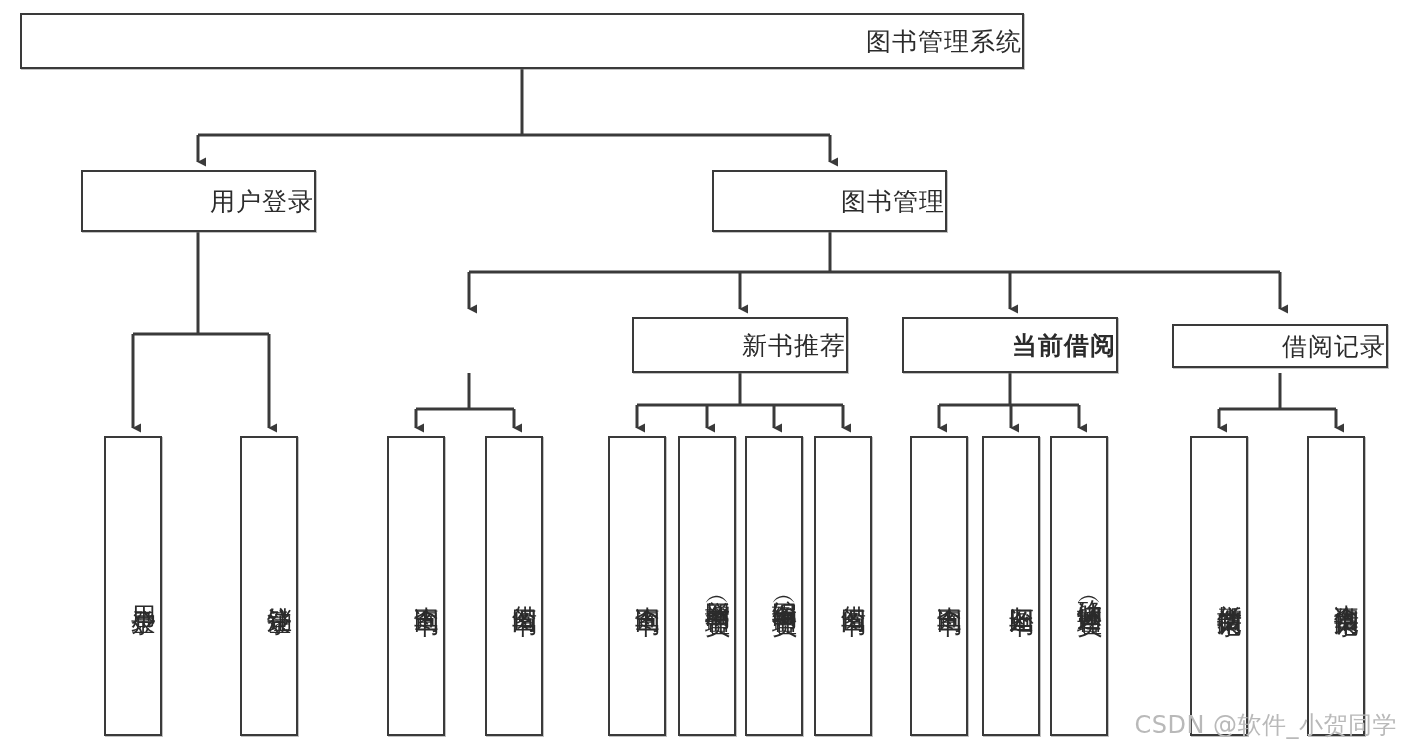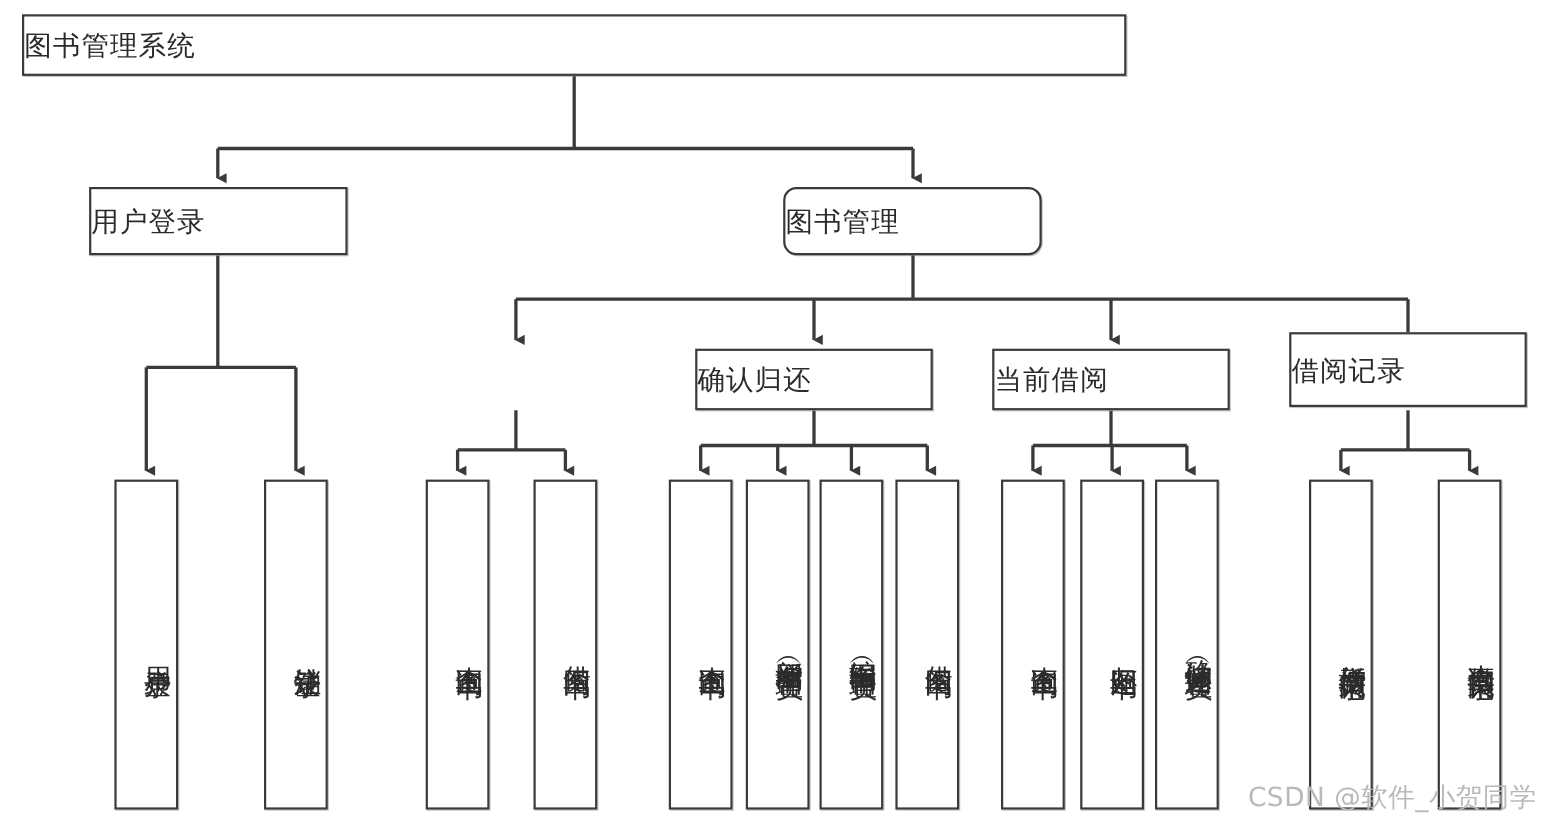--- a/index.html
+++ b/index.html
@@ -26,21 +26,21 @@
     height: 747px;
     pointer-events: none;
   }
   .node {
     position: absolute;
     box-sizing: border-box;
     border: 2.5px solid #3a3a3a;
     background: #ffffff;
     display: flex;
     align-items: center;
-    justify-content: flex-start;
+    justify-content: flex-end;
     color: #2b2b2b;
     box-shadow: 1px 1px 0 rgba(120,120,120,0.45);
   }
   .node-h {
     font-size: 25px;
     letter-spacing: 1px;
     line-height: 1;
     white-space: nowrap;
   }
   .node-root {
@@ -129,31 +129,31 @@
     </g>
   </svg>
 
   <div class="node node-root" style="left:20px; top:13px; width:1004px; height:56px;">
     <span>图书管理系统</span>
   </div>
 
   <div class="node node-h" style="left:81px; top:170px; width:235px; height:62px;">
     <span>用户登录</span>
   </div>
-  <div class="node node-h" style="left:712px; top:170px; width:235px; height:62px;border-radius:12px;">
+  <div class="node node-h" style="left:712px; top:170px; width:235px; height:62px;">
     <span>图书管理</span>
   </div>
 
   <div class="node node-h" style="left:632px; top:317px; width:216px; height:56px;">
-    <span>确认归还</span>
-  </div>
-  <div class="node node-h" style="left:902px; top:317px; width:216px; height:56px;">
+    <span>新书推荐</span>
+  </div>
+  <div class="node node-h" style="left:902px; top:317px; width:216px; height:56px;font-weight:bold;">
     <span>当前借阅</span>
   </div>
-  <div class="node node-h" style="left:1172px; top:302px; width:216px; height:68px;">
+  <div class="node node-h" style="left:1172px; top:324px; width:216px; height:44px;">
     <span>借阅记录</span>
   </div>
 
   <div class="node node-v" style="left:104px; top:436px; width:58px; height:300px;">
     <span>用户登录</span>
   </div>
   <div class="node node-v" style="left:240px; top:436px; width:58px; height:300px;">
     <span>注销登录</span>
   </div>
 

